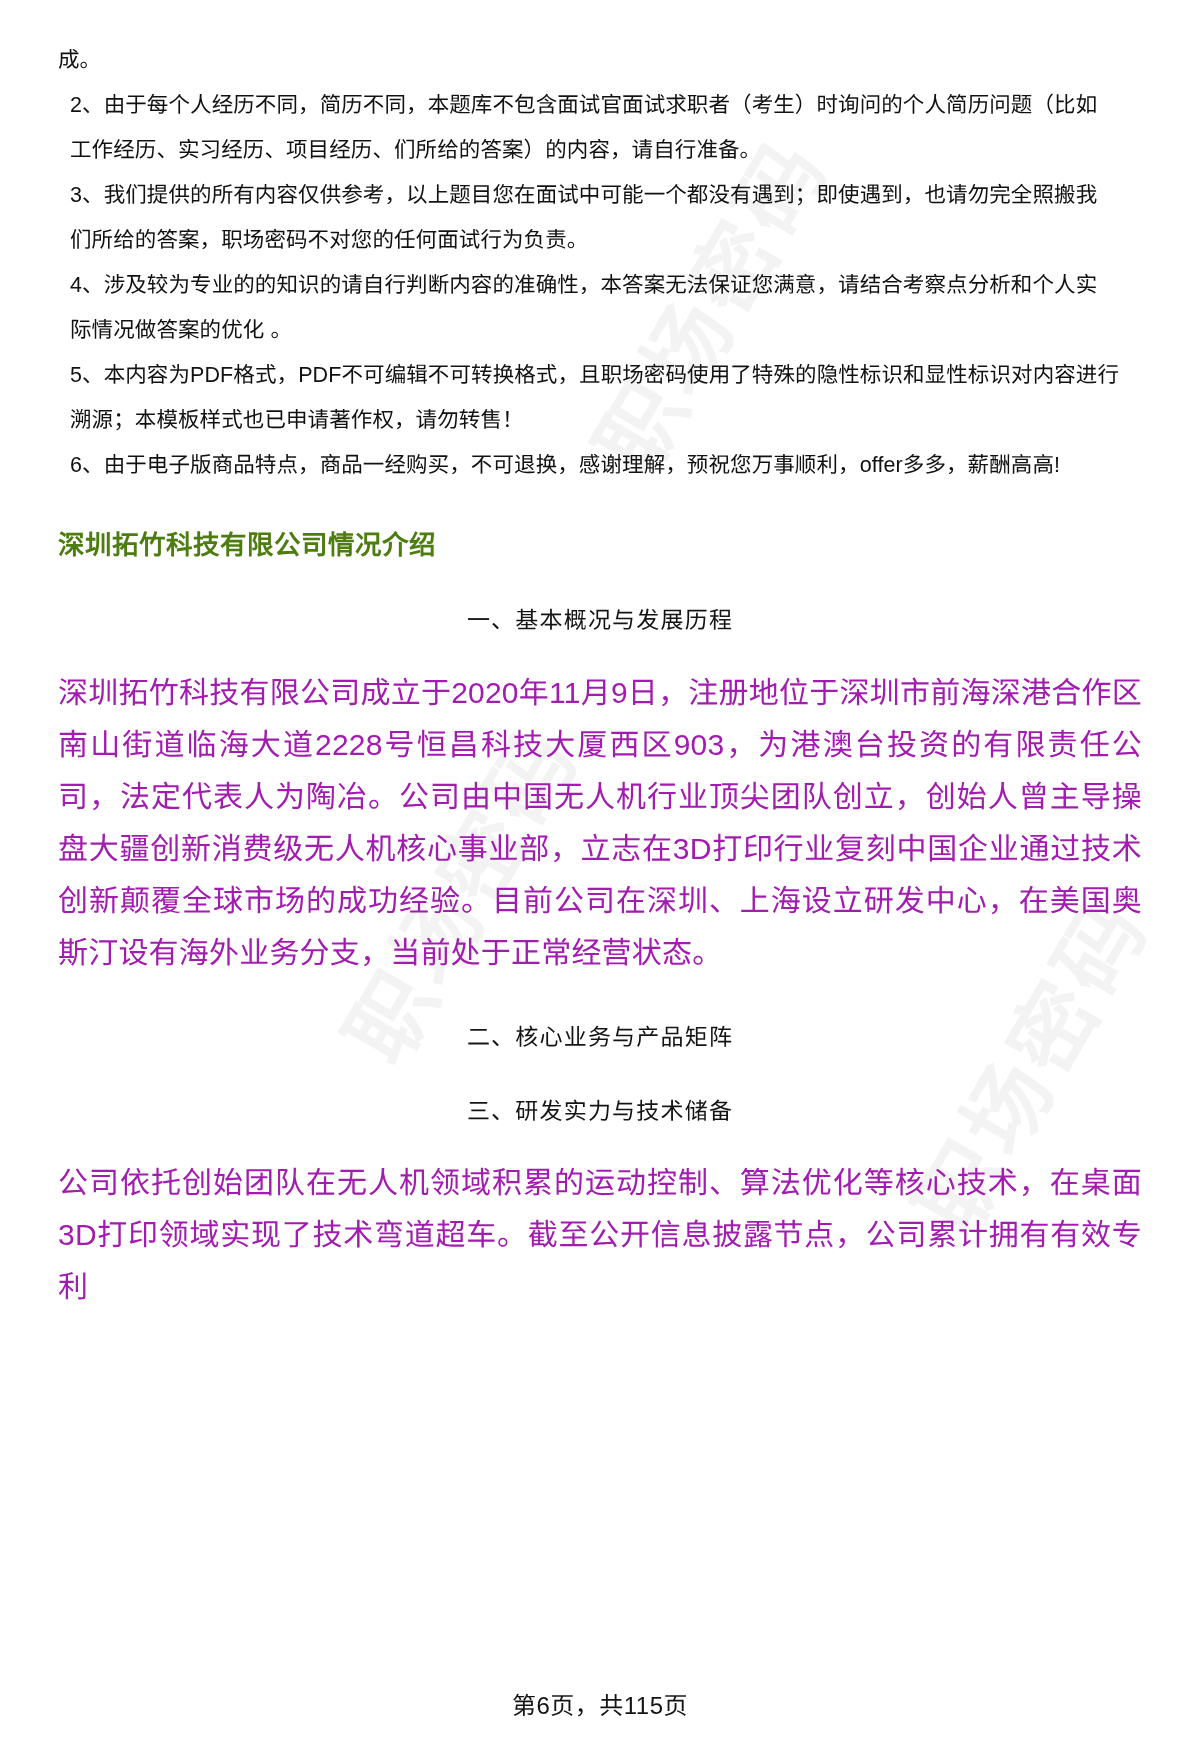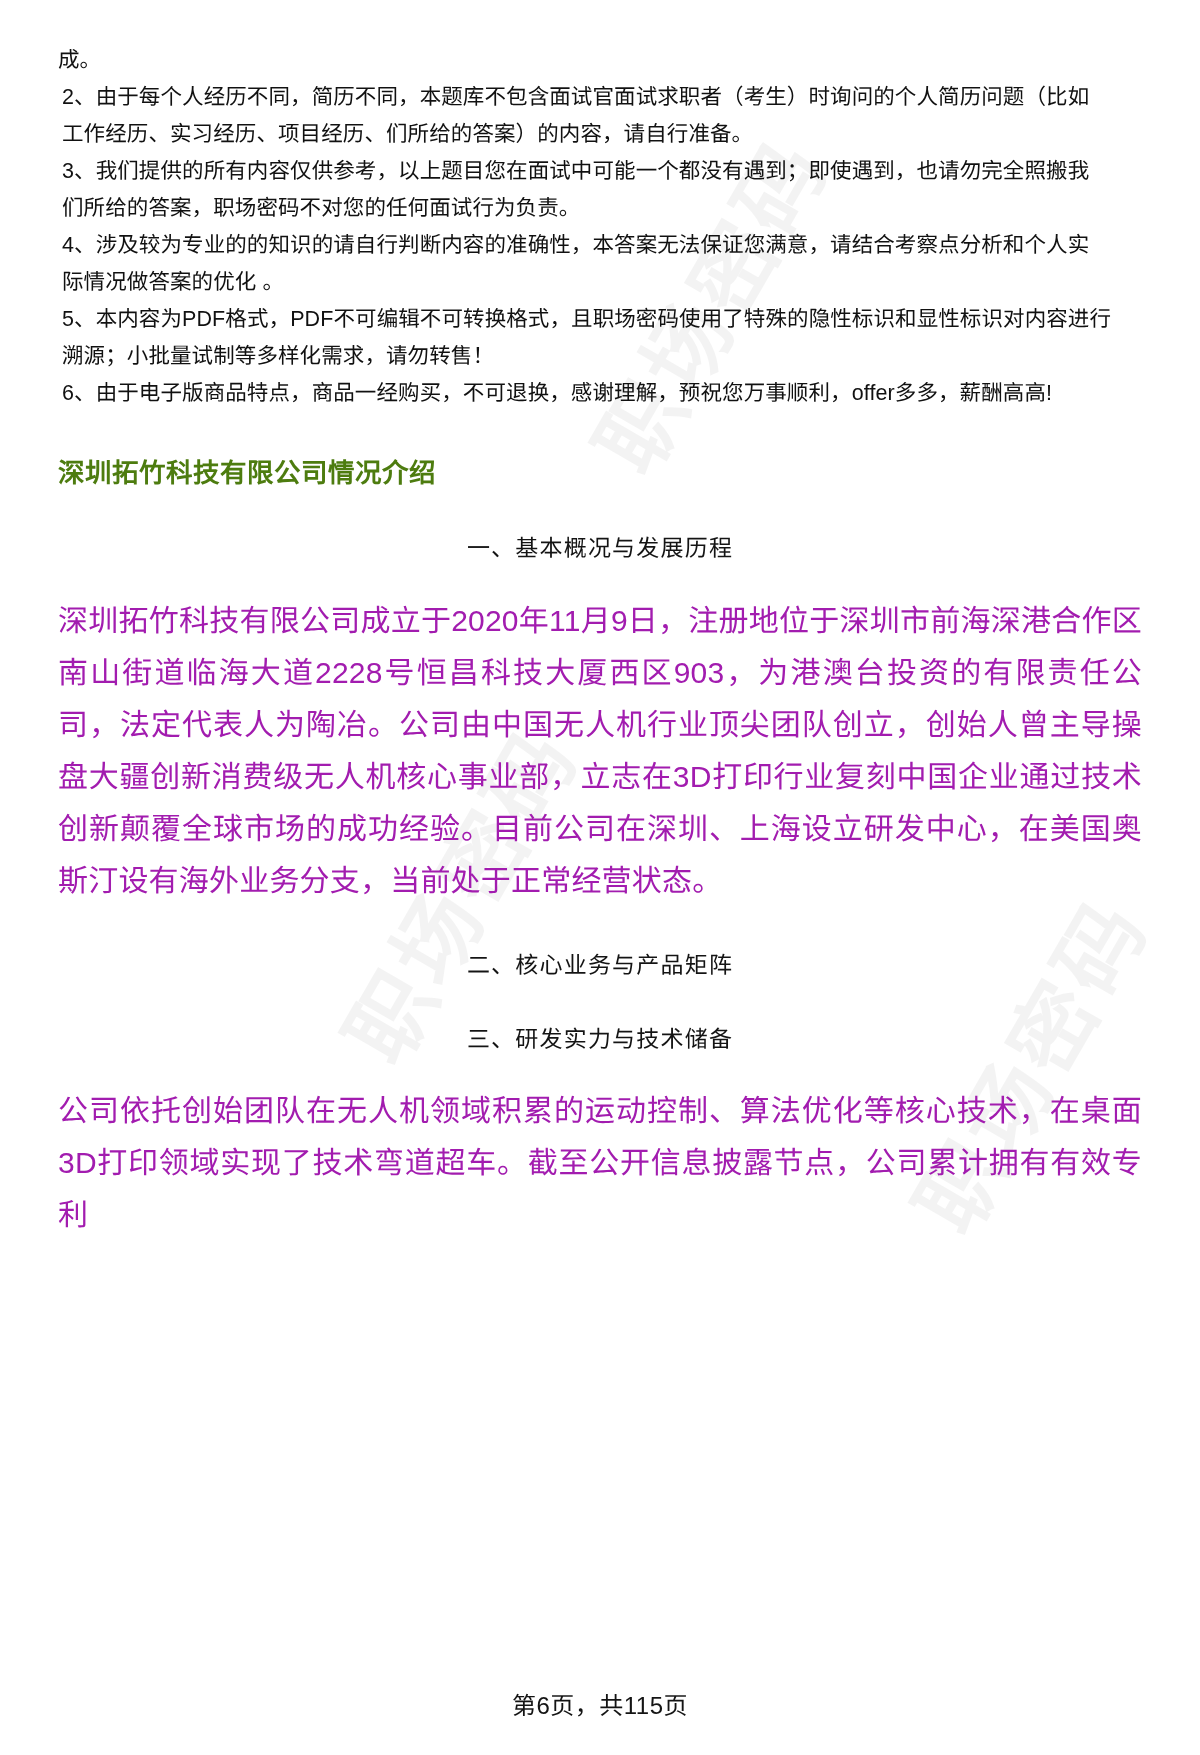--- a/index.html
+++ b/index.html
@@ -74,21 +74,21 @@
   
   .notice {
     font-size: 21.5px;
     line-height: 33px;
     color: #111111;
     letter-spacing: 0.1px;
     text-align: justify;
     text-justify: inter-ideograph;
   }
   .notice p {
-    margin: 4px;
+    margin: 12px;
   }
   .notice p.cont {
     margin: 0;
   }
 
   
   .doc-title {
     margin: 46px 0 0 0;
     font-size: 26.5px;
     font-weight: 700;
@@ -147,21 +147,21 @@
 
     <div class="notice">
       <p class="cont">成。</p>
       <p>2、由于每个人经历不同，简历不同，本题库不包含面试官面试求职者（考生）时询问的个人简历问题（比如</p>
       <p>工作经历、实习经历、项目经历、们所给的答案）的内容，请自行准备。</p>
       <p>3、我们提供的所有内容仅供参考，以上题目您在面试中可能一个都没有遇到；即使遇到，也请勿完全照搬我</p>
       <p>们所给的答案，职场密码不对您的任何面试行为负责。</p>
       <p>4、涉及较为专业的的知识的请自行判断内容的准确性，本答案无法保证您满意，请结合考察点分析和个人实</p>
       <p>际情况做答案的优化 。</p>
       <p>5、本内容为PDF格式，PDF不可编辑不可转换格式，且职场密码使用了特殊的隐性标识和显性标识对内容进行</p>
-      <p>溯源；小批量试制等多样化需求，请勿转售！</p>
+      <p>溯源；本模板样式也已申请著作权，请勿转售！</p>
       <p>6、由于电子版商品特点，商品一经购买，不可退换，感谢理解，预祝您万事顺利，offer多多，薪酬高高!</p>
     </div>
 
     <h1 class="doc-title">深圳拓竹科技有限公司情况介绍</h1>
 
     <h2 class="sec-heading">一、基本概况与发展历程</h2>
     <p class="body-para">深圳拓竹科技有限公司成立于2020年11月9日，注册地位于深圳市前海深港合作区南山街道临海大道2228号恒昌科技大厦西区903，为港澳台投资的有限责任公司，法定代表人为陶冶。公司由中国无人机行业顶尖团队创立，创始人曾主导操盘大疆创新消费级无人机核心事业部，立志在3D打印行业复刻中国企业通过技术创新颠覆全球市场的成功经验。目前公司在深圳、上海设立研发中心，在美国奥斯汀设有海外业务分支，当前处于正常经营状态。</p>
 
     <h2 class="sec-heading">二、核心业务与产品矩阵</h2>
 

